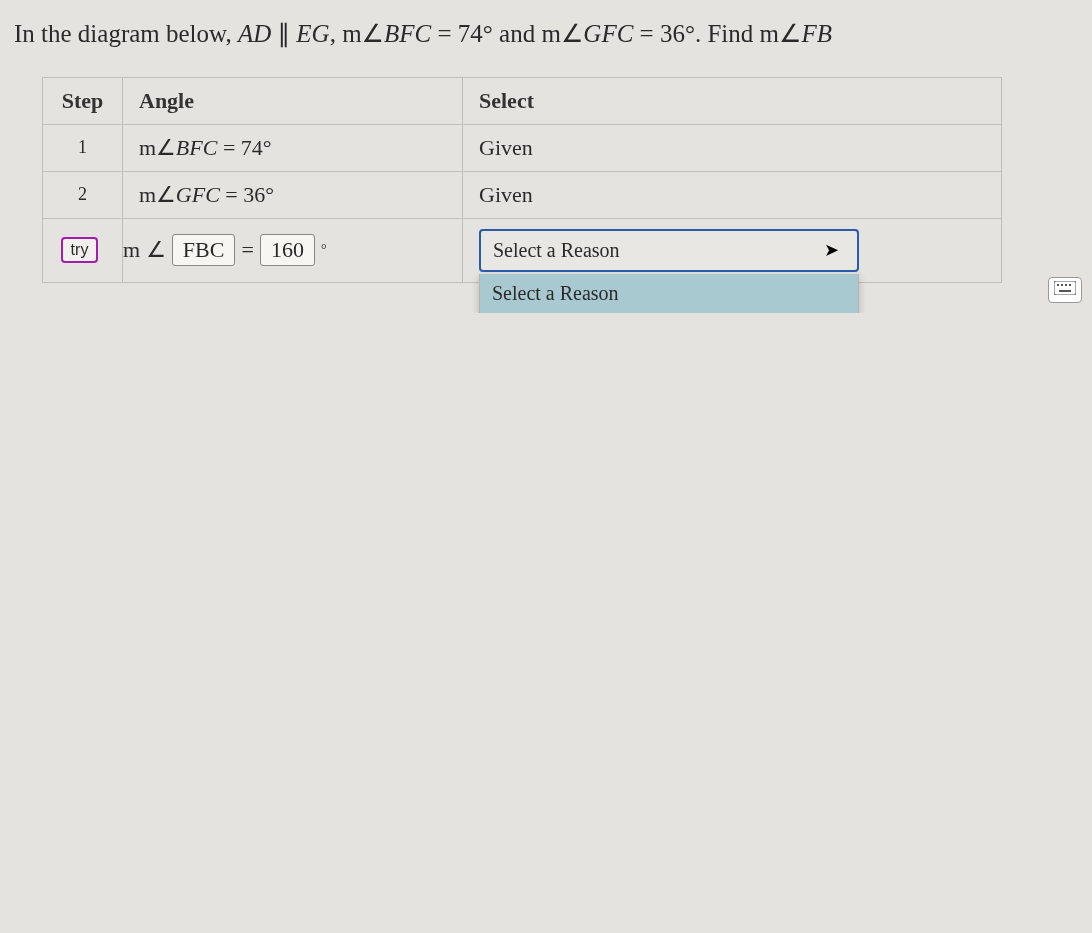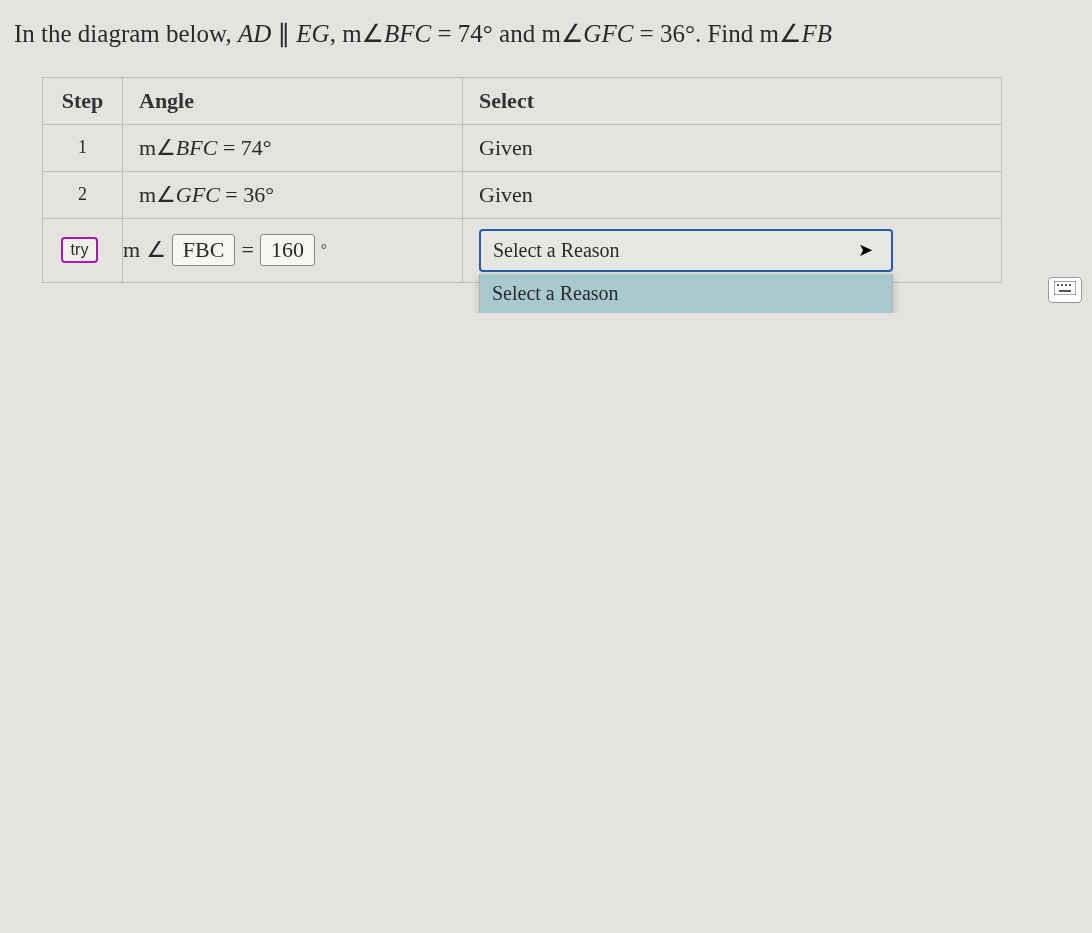--- a/index.html
+++ b/index.html
@@ -70,21 +70,21 @@
   }
   .angle-row {
     display: flex;
     align-items: center;
     gap: 6px;
     flex-wrap: nowrap;
   }
   
   .reason-select {
     position: relative;
-    width: 414px;
+    width: 380px;
   }
   .select-box {
     border: 2px solid #2b5aa8;
     border-radius: 4px;
     padding: 8px 30px 8px 12px;
     font-size: 20px;
     background: #e9e7e3;
     font-family: Georgia, serif;
     cursor: pointer;
     position: relative;

